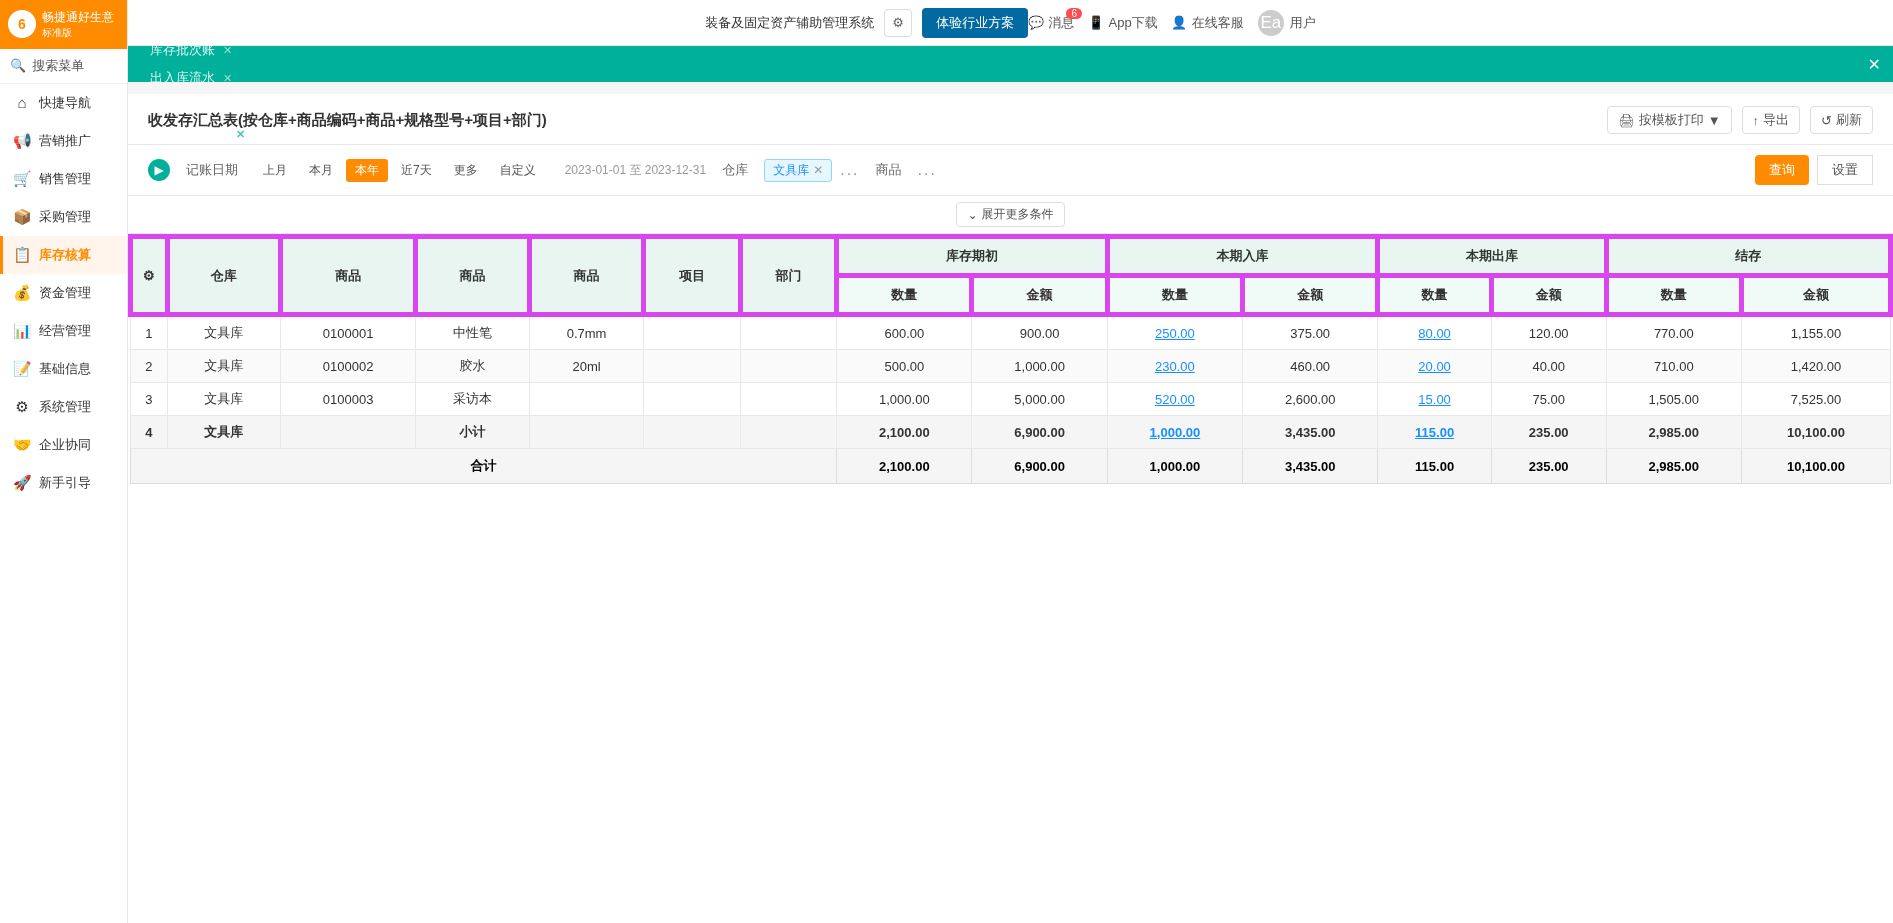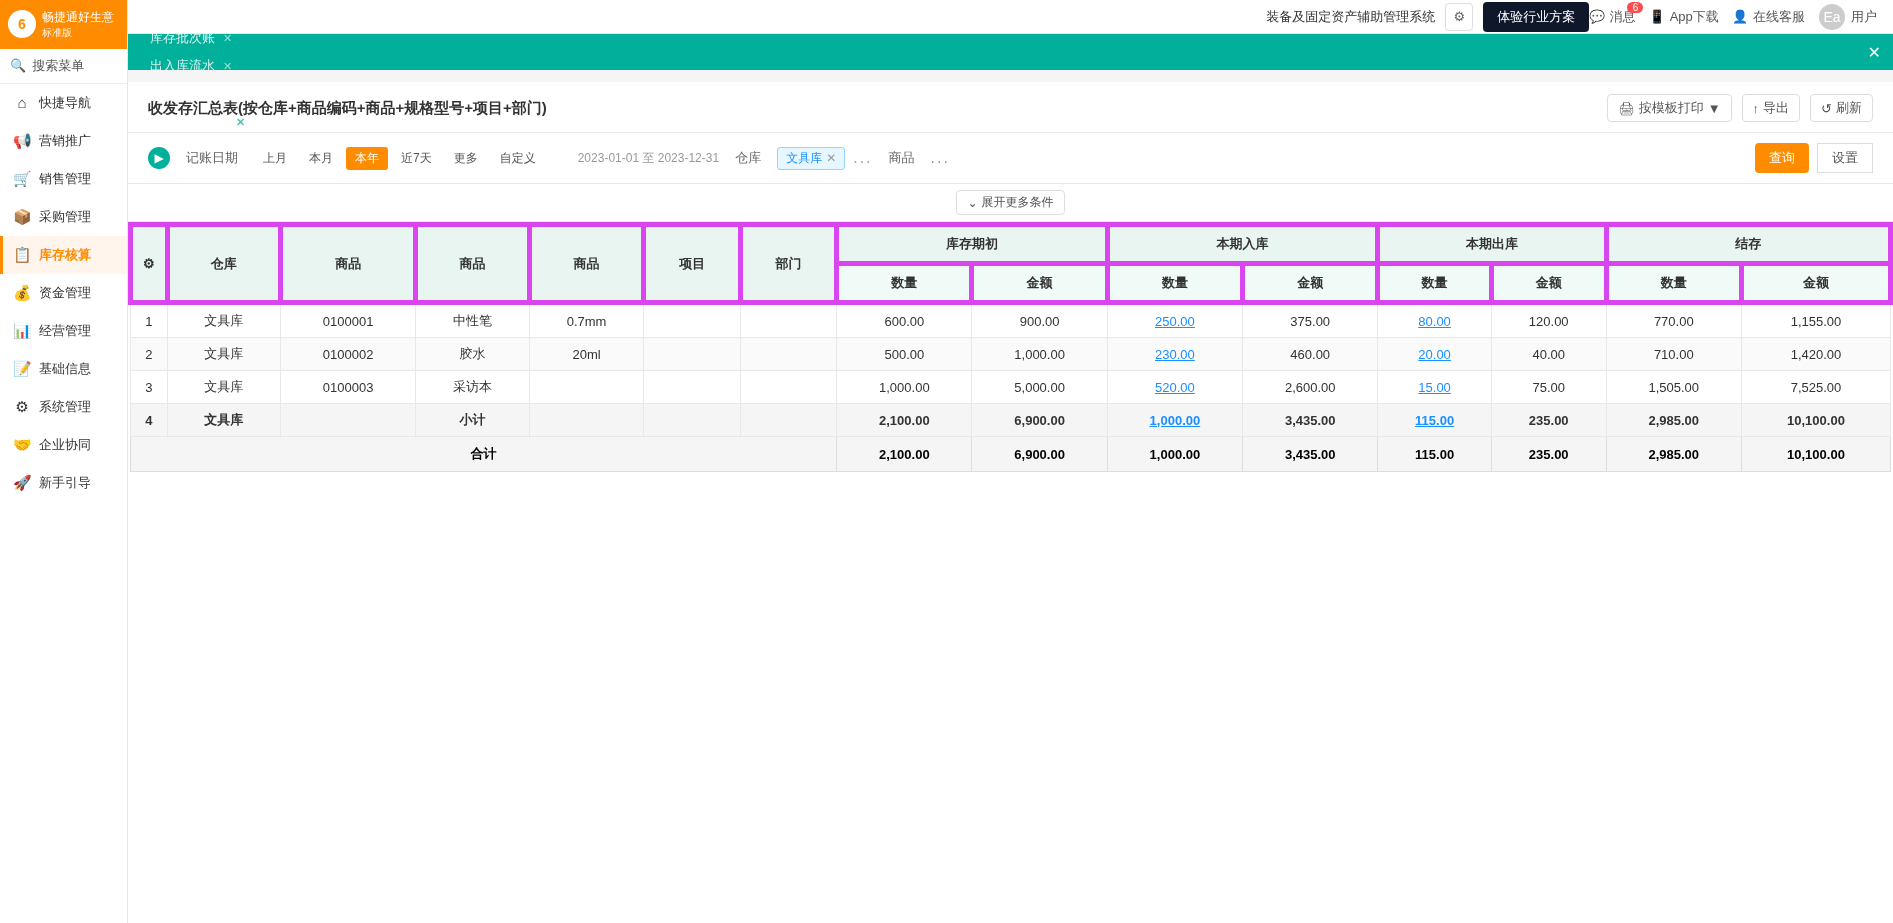--- a/index.html
+++ b/index.html
@@ -13,29 +13,29 @@
     .sidebar-logo-text .sub { font-size: 10px; opacity: 0.9; }
     .sidebar-search { display: flex; align-items: center; padding: 8px 10px; gap: 6px; cursor: pointer; color: #555; border-bottom: 1px solid #f0f0f0; }
     .sidebar-nav-item { display: flex; align-items: center; padding: 10px 10px; gap: 8px; cursor: pointer; color: #333; font-size: 13px; border-left: 3px solid transparent; }
     .sidebar-nav-item.active { background: #fff5ed; color: #ff8c00; border-left: 3px solid #ff8c00; font-weight: bold; }
     .sidebar-nav-icon { font-size: 15px; width: 18px; text-align: center; }
 
     
     .main { flex: 1; display: flex; flex-direction: column; overflow: hidden; }
 
     
-    .top-header { background: #fff; height: 34px; display: flex; align-items: center; justify-content: flex-end; padding: 6px 16px; border-bottom: 1px solid #e8e8e8; flex-shrink: 0; }
+    .top-header { background: #fff; height: 46px; display: flex; align-items: center; justify-content: center; padding: 6px 16px; border-bottom: 1px solid #e8e8e8; flex-shrink: 0; }
     .top-header-left { display: flex; align-items: center; gap: 10px; }
     .system-name { font-size: 13px; color: #333; }
     .gear-btn { width: 28px; height: 28px; border: 1px solid #ddd; border-radius: 4px; display: flex; align-items: center; justify-content: center; cursor: pointer; color: #666; }
-    .trial-btn { background: #0f172a; color: #fff; border: none; border-radius: 4px; padding: 6px 14px; cursor: pointer; font-size: 13px; }
+    .trial-btn { background: #0369a1; color: #fff; border: none; border-radius: 4px; padding: 6px 14px; cursor: pointer; font-size: 13px; }
     .top-header-right { display: flex; align-items: center; gap: 14px; color: #555; font-size: 13px; }
     .top-header-right .msg-item { display: flex; align-items: center; gap: 4px; cursor: pointer; position: relative; }
     .badge { background: #ff4d4f; color: #fff; border-radius: 8px; font-size: 10px; padding: 0 4px; min-width: 16px; text-align: center; position: absolute; top: -6px; right: -8px; }
-    .user-avatar { width: 26px; height: 26px; background: #ccc; border-radius: 50%; display: flex; align-items: center; justify-content: center; color: #fff; font-size: 14px; }
+    .user-avatar { width: 26px; height: 26px; background: #ccc; border-radius: 50%; display: flex; align-items: center; justify-content: center; color: #fff; font-size: 17px; }
 
     
     .tab-bar { background: #00b09b; display: flex; align-items: center; height: 36px; padding: 0 8px; flex-shrink: 0; }
     .tab-item { display: flex; align-items: center; gap: 6px; padding: 0 14px; height: 28px; cursor: pointer; color: rgba(255,255,255,0.85); font-size: 13px; border-radius: 4px 4px 0 0; margin-right: 2px; white-space: nowrap; }
     .tab-item.active { background: #fff; color: #00b09b; font-weight: bold; }
     .tab-close { font-size: 11px; opacity: 0.7; margin-left: 2px; }
     .tab-bar-close { margin-left: auto; color: #fff; cursor: pointer; font-size: 16px; padding: 0 4px; }
 
     
     .page-content { flex: 1; overflow-y: auto; background: #f5f5f5; display: flex; flex-direction: column; }
@@ -46,21 +46,21 @@
     .page-actions { display: flex; align-items: center; gap: 10px; }
     .page-action-btn { display: flex; align-items: center; gap: 4px; color: #555; cursor: pointer; font-size: 13px; border: 1px solid #ddd; border-radius: 4px; padding: 4px 10px; background: #fff; }
 
     
     .filter-bar { background: #fff; padding: 10px 20px; border-bottom: 1px solid #e8e8e8; flex-shrink: 0; }
     .filter-row { display: flex; align-items: center; gap: 16px; flex-wrap: wrap; }
     .filter-label { color: #666; font-size: 13px; }
     .date-shortcuts { display: flex; align-items: center; gap: 4px; }
     .date-btn { padding: 2px 8px; border-radius: 3px; cursor: pointer; font-size: 12px; color: #555; border: 1px solid transparent; }
     .date-btn.active { background: #ff8c00; color: #fff; border-radius: 3px; }
-    .date-range-text { font-size: 12px; color: #999; margin-left: 17px; }
+    .date-range-text { font-size: 12px; color: #999; margin-left: 4px; }
     .warehouse-filter { display: flex; align-items: center; gap: 8px; }
     .warehouse-tag { background: #e6f7ff; border: 1px solid #91d5ff; border-radius: 3px; padding: 2px 8px; font-size: 12px; color: #1890ff; display: flex; align-items: center; gap: 4px; }
     .warehouse-tag .remove { cursor: pointer; color: #999; }
     .filter-dots { color: #999; cursor: pointer; font-size: 16px; letter-spacing: 2px; }
     .query-btn { background: #ff8c00; color: #fff; border: none; border-radius: 4px; padding: 5px 14px; cursor: pointer; font-size: 13px; }
     .settings-btn { background: #fff; color: #555; border: 1px solid #ddd; border-radius: 0; padding: 5px 14px; cursor: pointer; font-size: 13px; }
     .expand-btn { display: flex; align-items: center; gap: 4px; color: #555; cursor: pointer; font-size: 12px; border: 1px solid #ddd; border-radius: 4px; padding: 3px 10px; background: #fff; margin: 0 auto; }
     .expand-row { text-align: center; padding: 6px 0; border-bottom: 1px solid #e8e8e8; background: #fff; }
 
     

